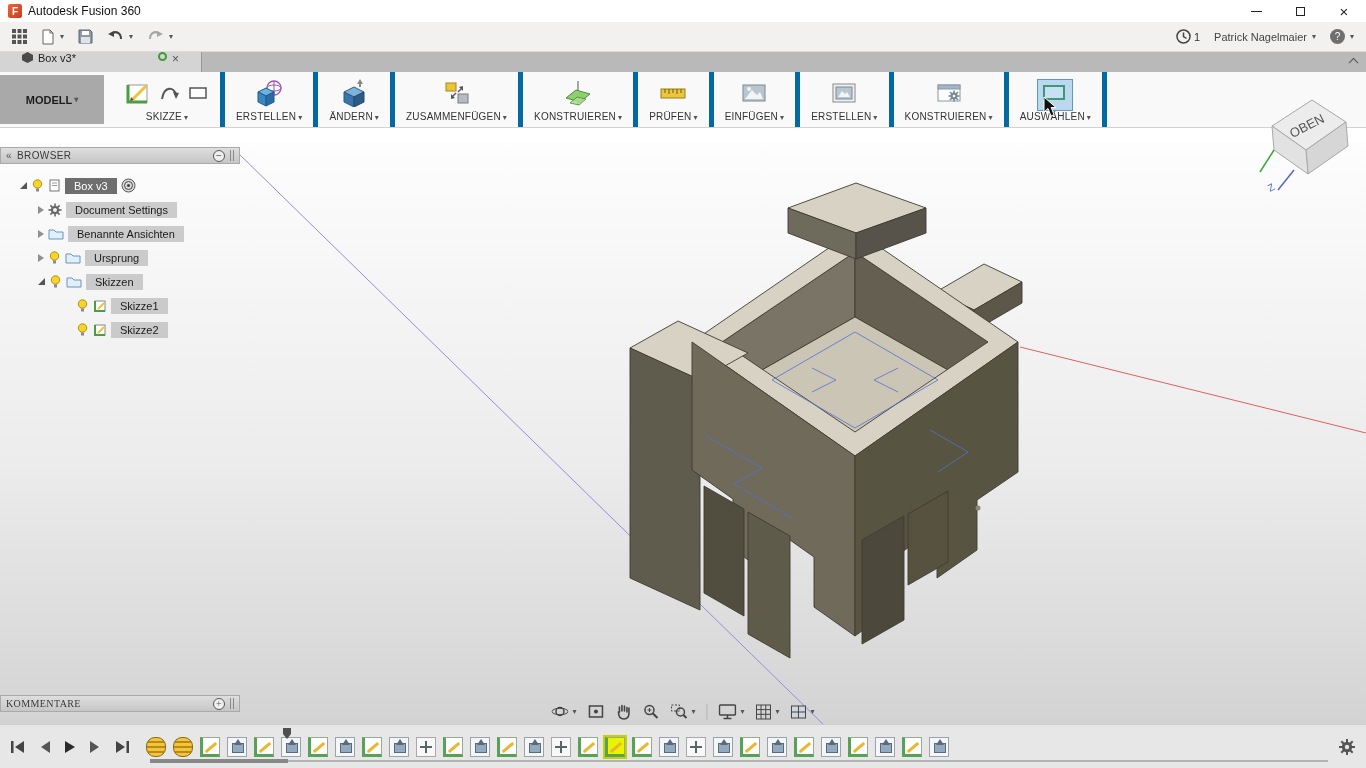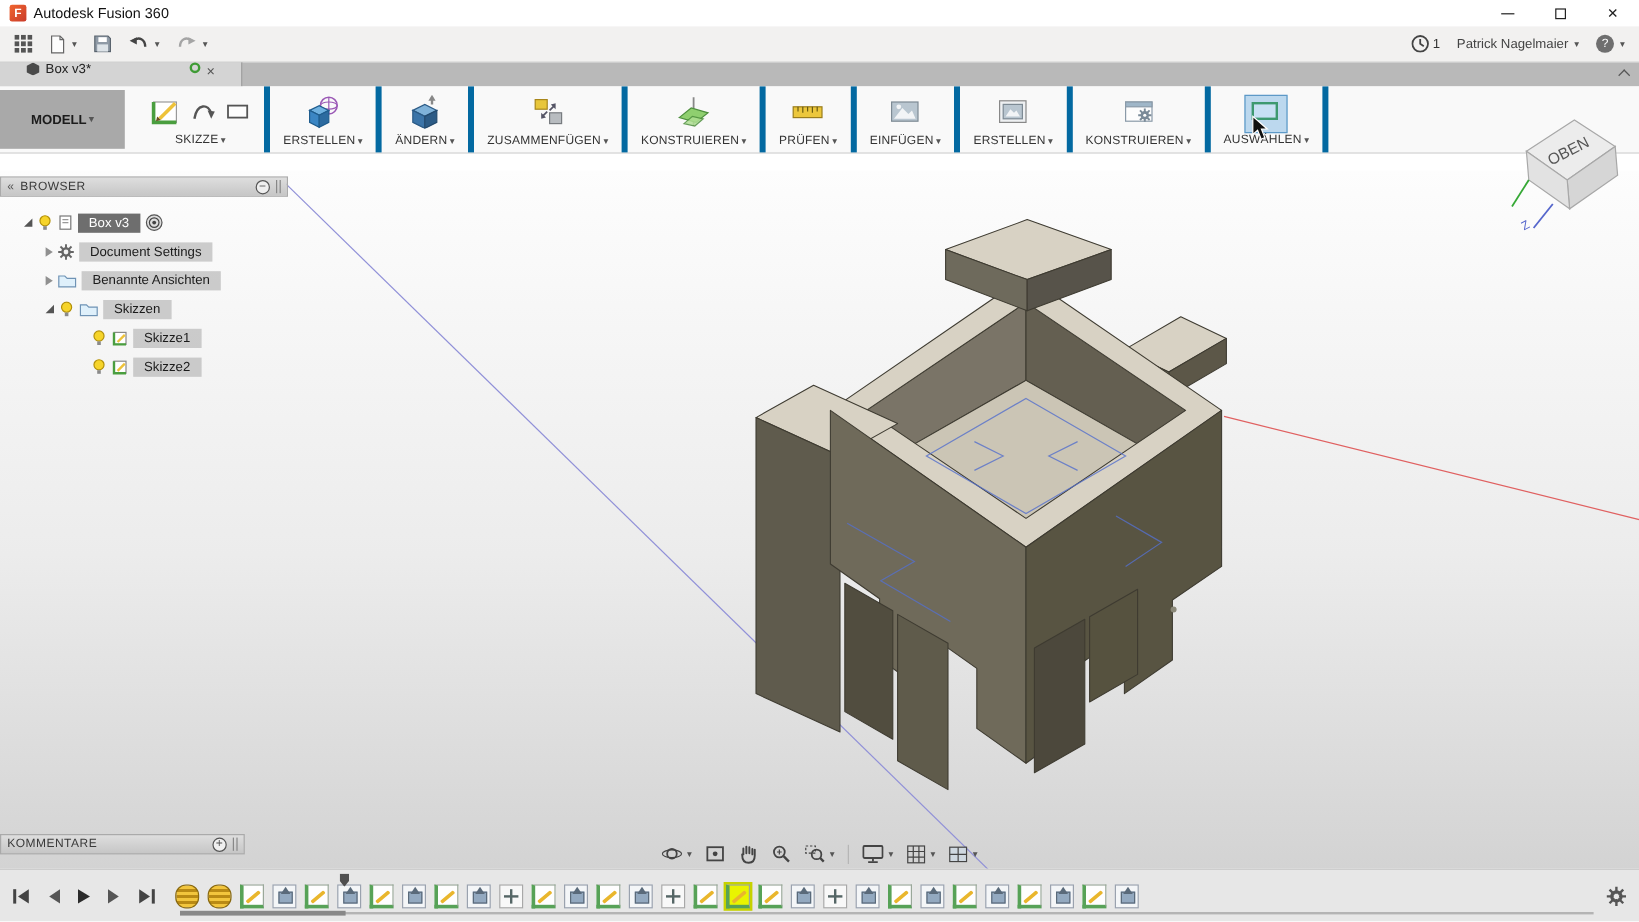--- a/index.html
+++ b/index.html
@@ -56,21 +56,21 @@
   .grip { width:4px; height:11px; border-left:1px solid #888; border-right:1px solid #888; }
   .tree { padding-top:10px; display:flex; flex-direction:column; gap:1px; }
   .brow { display:flex; align-items:center; height:23px; gap:4px; }
   .pill { background:rgba(176,176,176,.62); padding:2px 9px; color:#1b1b1b; white-space:nowrap; }
   .pill.root { background:#6e6e6e; color:#fff; }
   .exp { width:0; height:0; border-top:4px solid transparent; border-bottom:4px solid transparent; border-left:6px solid #909090; flex:none; }
   .exp.open { border:none; width:0; height:0; border-bottom:7px solid #555; border-left:7px solid transparent; }
   .ind1 { padding-left:20px; } .ind2 { padding-left:38px; } .ind3 { padding-left:76px;text-align:center; }
 
   
-  .comments { position:absolute; left:0; bottom:56px; width:204px; z-index:6; }
+  .comments { position:absolute; left:0; bottom:56px; width:240px; z-index:6;font-family:Liberation Serif, serif; }
 
   
   .navbar { position:absolute; left:50%; bottom:48px; transform:translateX(-50%); display:flex; align-items:center; gap:11px; z-index:5; }
   .navbtn { display:flex; align-items:center; gap:2px; }
   .nav-sep { width:1px; height:16px; background:#b5b5b5; }
 
   
   .timelinebar { position:absolute; left:0; bottom:0; width:1366px; height:44px; background:#e7e7e7; border-top:1px solid #cdcdcd; display:flex; align-items:center; padding:0 10px; z-index:8; }
   .playback { display:flex; align-items:center; gap:13px; margin-right:16px; }
   .pbtn { display:flex; align-items:center; }
@@ -448,20 +448,31 @@
         <span class="pill">Document Settings</span>
       </div>
       <div class="brow ind2">
         <span class="exp"></span>
         <svg width="16" height="13" viewBox="0 0 16 13">
             <path d="M1,3 h5 l2,2 h7 v7 h-14 z" fill="#dff0fb" stroke="#6f93b5"></path>
           </svg>
         <span class="pill">Benannte Ansichten</span>
       </div>
       <div class="brow ind2">
+        <span class="exp"></span>
+        <svg width="13" height="14" viewBox="0 0 13 14">
+            <circle cx="6.5" cy="5" r="4.2" fill="#f6d42a" stroke="#b29008"></circle>
+            <rect x="5" y="9.5" width="3" height="3" fill="#8a8a8a"></rect>
+          </svg>
+        <svg width="16" height="13" viewBox="0 0 16 13">
+            <path d="M1,3 h5 l2,2 h7 v7 h-14 z" fill="#dff0fb" stroke="#6f93b5"></path>
+          </svg>
+        <span class="pill">Ursprung</span>
+      </div>
+      <div class="brow ind2">
         <span class="exp open"></span>
         <svg width="13" height="14" viewBox="0 0 13 14">
             <circle cx="6.5" cy="5" r="4.2" fill="#f6d42a" stroke="#b29008"></circle>
             <rect x="5" y="9.5" width="3" height="3" fill="#8a8a8a"></rect>
           </svg>
         <svg width="16" height="13" viewBox="0 0 16 13">
             <path d="M1,3 h5 l2,2 h7 v7 h-14 z" fill="#dff0fb" stroke="#6f93b5"></path>
           </svg>
         <span class="pill">Skizzen</span>
       </div>

